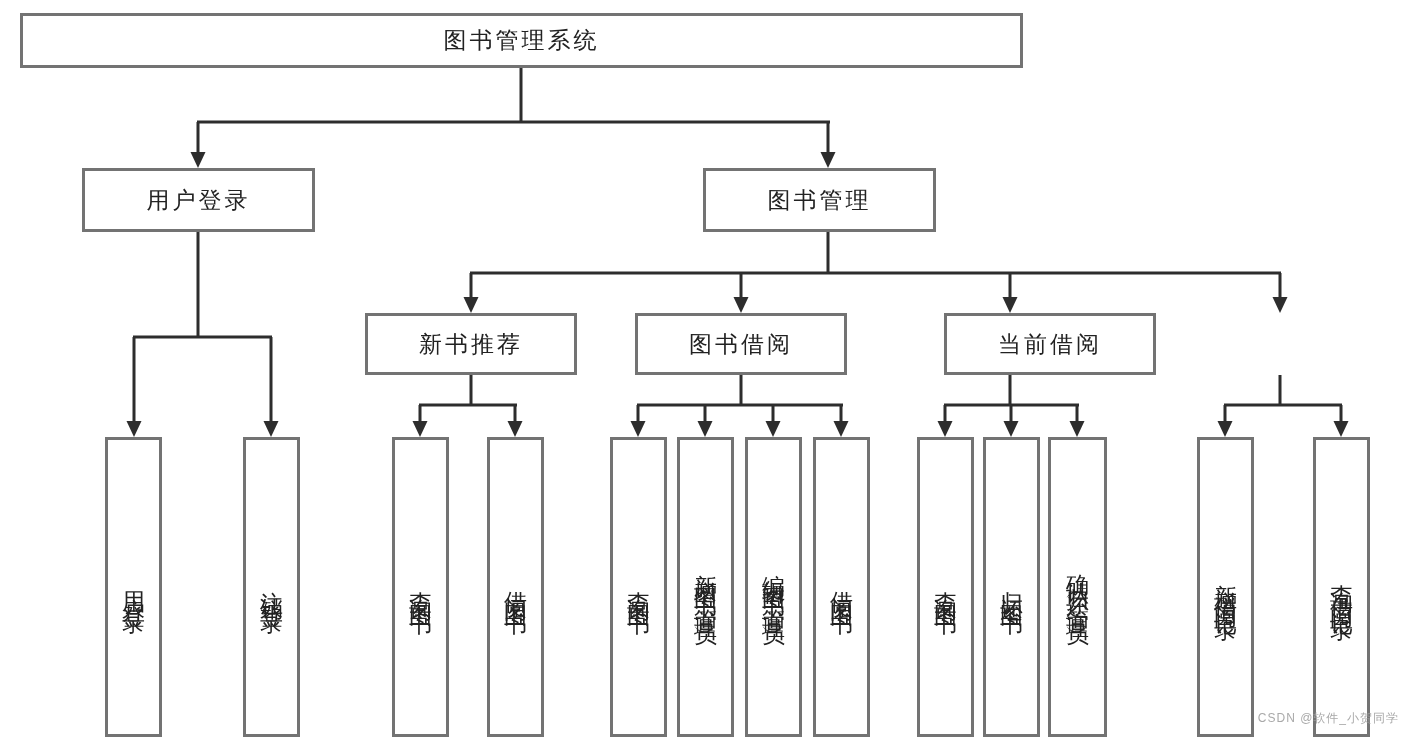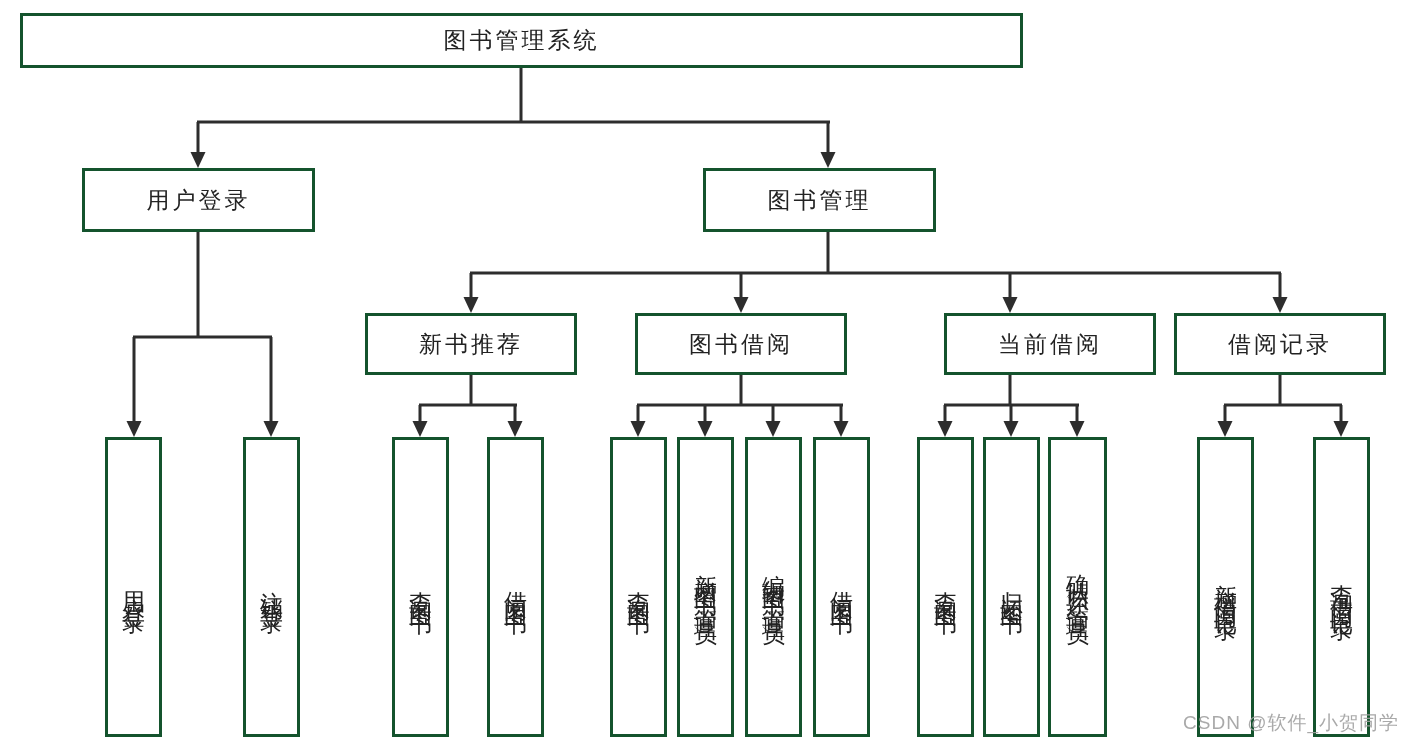--- a/index.html
+++ b/index.html
@@ -7,21 +7,21 @@
     position:relative;
     width:1405px; height:747px;
     background:#ffffff;
     font-family:"Liberation Sans", sans-serif;
     overflow:hidden;
   }
   #connectors { position:absolute; left:0; top:0; pointer-events:none; }
   .box {
     position:absolute;
     box-sizing:border-box;
-    border:3px solid #14532d;
+    border:3px solid #737373;
     background:#ffffff;
     display:flex;
     align-items:center;
     justify-content:center;
     color:#222222;
     font-size:23px;
   }
   .hbox { letter-spacing:3px; }
   .vbox {
     writing-mode:vertical-rl;
@@ -49,21 +49,21 @@
   #leaf-bb-edit      { left:745px; }
   #leaf-bb-borrow    { left:813px; }
   #leaf-cb-query     { left:917px; }
   #leaf-cb-return    { left:983px; }
   #leaf-cb-confirm   { left:1048px; width:59px; }
   #leaf-br-add       { left:1197px; }
   #leaf-br-query     { left:1313px; }
   #watermark {
     position:absolute;
     right:6px; top:710px;
-    font-size:19px;
+    font-size:12px;
     color:rgba(160,160,160,0.9);
     letter-spacing:1px;
     z-index:10;
     white-space:nowrap;
   }
 </style>
 </head>
 <body>
 
 <div id="canvas">
@@ -126,21 +126,20 @@
   </svg>
 
   <div id="root-box" class="box hbox">图书管理系统</div>
 
   <div id="user-login-box" class="box hbox">用户登录</div>
   <div id="book-mgmt-box" class="box hbox">图书管理</div>
 
   <div id="book-borrow-box" class="box hbox l3">图书借阅</div>
   <div id="new-book-rec-box" class="box hbox l3">新书推荐</div>
   <div id="current-borrow-box" class="box hbox l3">当前借阅</div>
-  <div id="borrow-record-box" class="box hbox l3">借阅记录</div>
 
   <div id="leaf-user-login" class="box vbox leaf">用户登录</div>
   <div id="leaf-logout" class="box vbox leaf">注销登录</div>
 
   <div id="leaf-nb-query" class="box vbox leaf">查询图书</div>
   <div id="leaf-nb-borrow" class="box vbox leaf">借阅图书</div>
 
   <div id="leaf-bb-query" class="box vbox leaf">查询图书</div>
   <div id="leaf-bb-add" class="box vbox leaf">新增图书（管理员）</div>
   <div id="leaf-bb-edit" class="box vbox leaf">编辑图书（管理员）</div>

